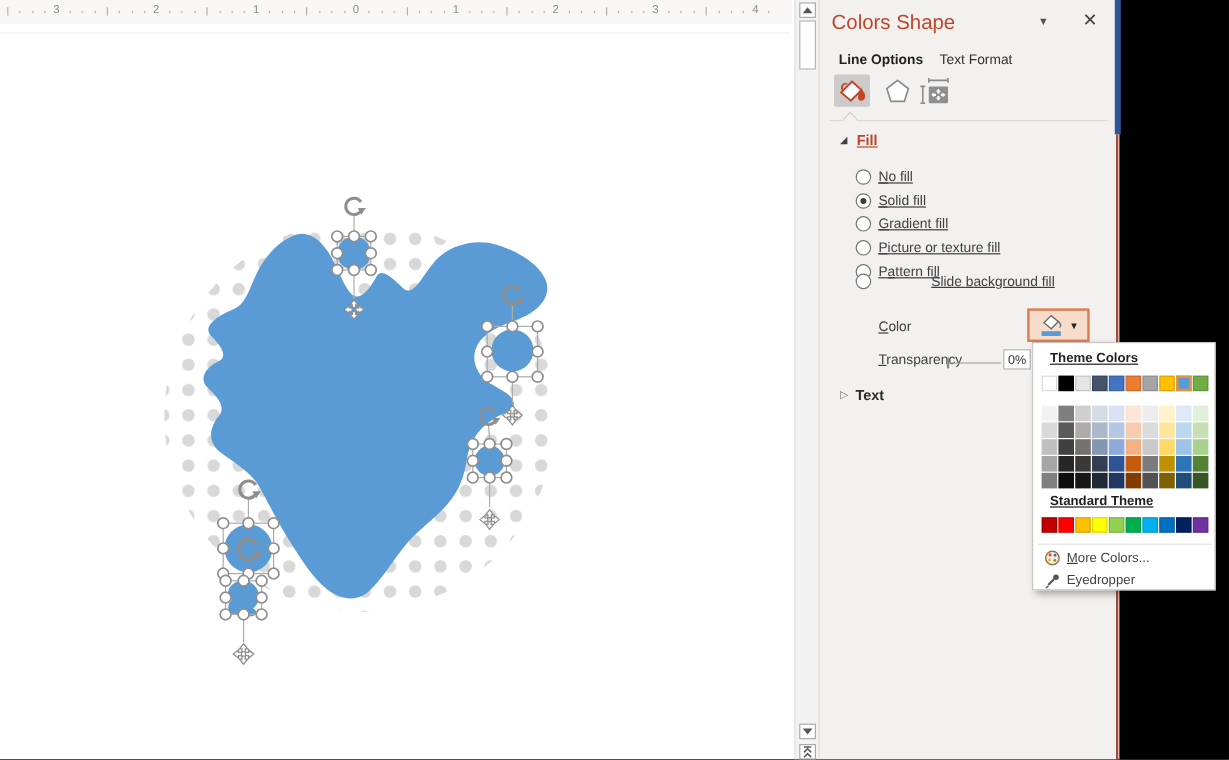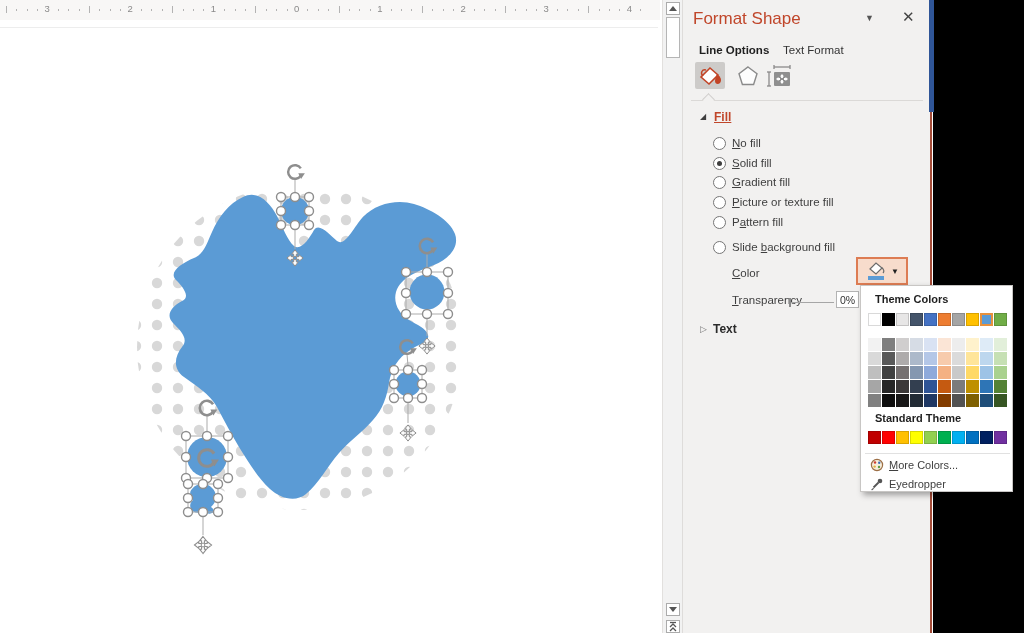--- a/index.html
+++ b/index.html
@@ -34,37 +34,37 @@
   .tab.sel{font-weight:bold;color:#1F1F1F;}
   .icon-btn{position:absolute;top:62px;display:flex;align-items:center;justify-content:center;}
   .icon-btn.active{background:#CDCBC9;border-radius:2px;}
   .notch{position:absolute;left:21px;top:95px;width:9px;height:9px;background:#F2F1F0;border-left:1px solid #CFCDCB;border-top:1px solid #CFCDCB;transform:rotate(45deg);z-index:2;}
   .pdivider{position:absolute;left:8px;top:100px;width:232px;height:1px;background:#DBD9D7;}
   .sec-tri{position:absolute;left:17px;font-size:8px;color:#3E3E3E;}
   .sec-tri.open{top:112px;}
   .sec-label{position:absolute;left:31px;font-weight:bold;font-size:12px;text-decoration:underline;}
   .line-tri{position:absolute;left:17px;top:324px;font-size:9px;color:#777;}
   .line-label{position:absolute;left:30px;top:322px;font-weight:bold;font-size:12px;color:#2B2B2B;}
-  .opt-row{position:absolute;left:30px;height:17px;display:flex;align-items:flex-start;cursor:default;}
+  .opt-row{position:absolute;left:30px;height:17px;display:flex;align-items:flex-end;cursor:default;text-decoration:underline;}
   .radio{width:13px;height:13px;border:1px solid #767676;border-radius:50%;background:#fff;margin-right:6px;position:relative;flex:none;}
   .radio.on::after{content:"";position:absolute;left:3px;top:3px;width:5px;height:5px;border-radius:50%;background:#3E3E3E;}
   .ctl-label{position:absolute;font-size:11.5px;color:#3F3F3F;}
   .color-btn{position:absolute;left:173px;top:257px;width:52px;height:28px;background:#F7DCCC;border:2px solid #DD7C53;display:flex;align-items:center;justify-content:center;gap:4px;}
   .tr-track{position:absolute;left:107px;top:302px;width:44px;height:1px;background:#A6A6A6;}
   .tr-thumb{position:absolute;left:106px;top:298px;width:2px;height:9px;background:#8A8A8A;}
   .tr-box{position:absolute;left:153px;top:291px;width:23px;height:17px;background:#fff;border:1px solid #B3B3B3;font-size:10.5px;color:#333;display:flex;align-items:center;justify-content:center;}
 
   
   .edge-blue{position:absolute;left:929px;top:0;width:5px;height:112px;background:#2F5597;z-index:6;}
   .edge-red{position:absolute;left:930px;top:112px;width:2px;height:521px;background:#A44C38;z-index:6;}
   .black-region{position:absolute;left:933px;top:0;width:91px;height:633px;background:#000;z-index:5;}
 
   
   .popup{position:absolute;left:860px;top:285px;width:153px;height:207px;background:#fff;border:1px solid #C8C6C4;box-shadow:3px 3px 6px rgba(0,0,0,.35);z-index:30;font-size:11px;color:#3F3F3F;}
-  .pop-head{position:absolute;left:14px;font-weight:bold;color:#1F1F1F;font-size:11px;}
+  .pop-head{position:absolute;left:14px;font-weight:bold;color:#1F1F1F;font-size:11px;text-decoration:underline;}
   .swrow{position:absolute;left:7px;display:flex;gap:1px;}
   .sw{width:13px;height:13px;border:1px solid rgba(0,0,0,0.15);cursor:default;}
   .sw.sel{border:2px solid #E8913C;}
   .vgrid{position:absolute;left:7px;top:52px;width:139px;height:69px;}
   .vsw{position:absolute;width:13px;height:13px;cursor:default;}
   .pop-div{position:absolute;left:4px;top:167px;width:145px;height:1px;background:#E1E1E1;}
   .pop-item{position:absolute;left:0;width:152px;height:18px;display:flex;align-items:center;cursor:default;}
   .pop-item .txt{margin-left:5px;}
   .pop-item .ic{margin-left:8px;width:15px;display:flex;justify-content:center;}
   u{text-decoration:underline;}
@@ -285,21 +285,21 @@
         </div>
       <div class="sbtn" style="top:620px;">
         <svg width="10" height="11" viewBox="0 0 10 11">
           <line x1="2" y1="1.5" x2="8" y2="1.5" stroke="#555" stroke-width="1.3"></line>
           <path d="M2 6 L5 3 L8 6 M2 10 L5 7 L8 10" fill="none" stroke="#555" stroke-width="1.3"></path>
         </svg>
       </div>
     </div>
 
     <div class="panel">
-      <div class="pane-title" id="pane-title" style="color: rgb(192, 70, 42);">Format Shape</div>
+      <div class="pane-title" id="pane-title" style="color: rgb(192, 70, 42);">Colors Shape</div>
       <div class="pane-opts">▼</div>
       <div class="pane-close">✕</div>
 
       <div class="tab sel" style="left:16px;">Line Options</div>
       <div class="tab" style="left:100px;">Text Format</div>
 
       <div class="icon-btn active" style="left:12px;width:30px;height:27px;">
         <svg width="26" height="23" viewBox="0 0 26 23">
           <polygon points="4,13 13,4 21,11 12,20" fill="#FFFFFF" stroke="#C24426" stroke-width="1.6"></polygon>
           <path d="M20 10 C 24 13 25 16 23 19 C 21 21 18 20 18 17 C 18 15 19 12 20 10 Z" fill="#C24426"></path>
@@ -343,21 +343,21 @@
             <span><u>G</u>radient fill</span>
           </div>
           <div class="opt-row" style="top: 196.1px;">
             <span class="radio"></span>
             <span><u>P</u>icture or texture fill</span>
           </div>
           <div class="opt-row" style="top: 215.8px;">
             <span class="radio"></span>
             <span>P<u>a</u>ttern fill</span>
           </div>
-          <div class="opt-row" style="top: 241px;">
+          <div class="opt-row" style="top: 224px; gap: 44px;">
             <span class="radio"></span>
             <span>Slide <u>b</u>ackground fill</span>
           </div>
         </div>
 
       <div class="ctl-label" id="color-label" style="left:49px;top:267px;"><u>C</u>olor</div>
       <div class="color-btn" style="border-color: rgb(221, 124, 83); background: rgb(247, 220, 204);">
         <svg width="22" height="20" viewBox="0 0 22 20">
           <polygon points="5,8 11,2 17,7 11,13" fill="#FFFFFF" stroke="#6B6B6B" stroke-width="1.2"></polygon>
           <path d="M16.5 6.5 C 19 8.5 19.5 10.5 18 12" fill="none" stroke="#6B6B6B" stroke-width="1.2"></path>

